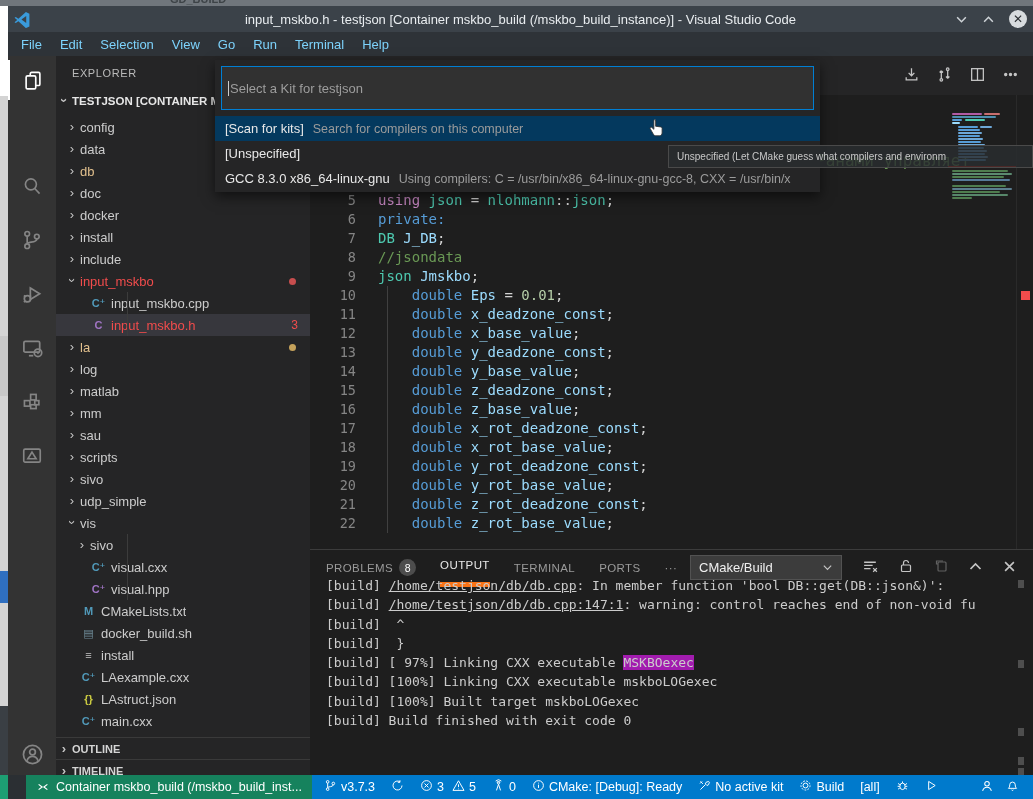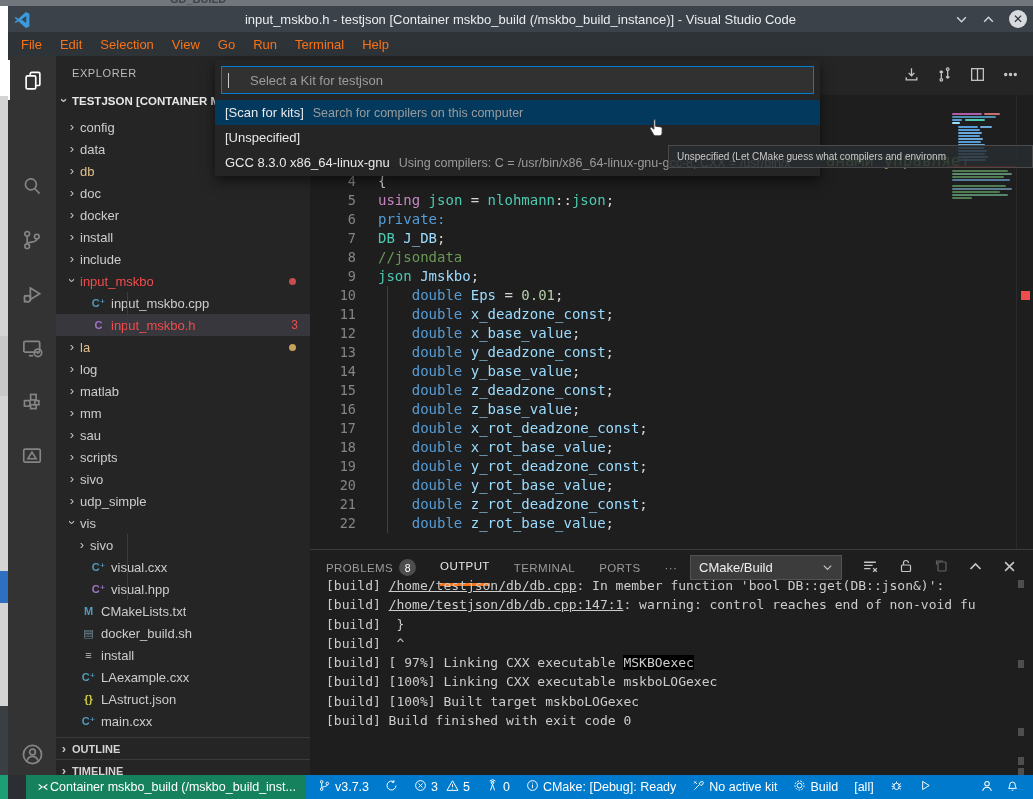--- a/index.html
+++ b/index.html
@@ -18,21 +18,21 @@
   
   #titlebar{left:8px;top:6px;width:1025px;height:26px;background:#3b4249;display:flex;align-items:center;}
   #titlebar .title{position:absolute;left:0;right:0;text-align:center;color:#e9edf0;font-size:13px;}
   #vscode-logo{margin-left:6px;z-index:2;}
   #win-controls{position:absolute;right:6px;top:0;height:26px;display:flex;align-items:center;gap:14px;z-index:2;}
   .winbtn{color:#cfd4d8;display:flex;align-items:center;}
   #close-btn{width:18px;height:18px;border-radius:50%;background:#d7dbde;color:#2a2e32;display:flex;align-items:center;justify-content:center;font-size:12px;font-weight:bold;}
 
   
   #menubar{left:8px;top:32px;width:1025px;height:24px;background:#2e3338;display:flex;align-items:center;padding-left:4px;box-sizing:border-box;}
-  .menu-item{padding:0 9px;color:#f97316;font-size:13px;}
+  .menu-item{padding:0 9px;color:#7dd3fc;font-size:13px;}
 
   
   #activitybar{left:8px;top:56px;width:48px;height:719px;background:#333333;}
   .act-icon{position:absolute;left:0;width:48px;height:40px;display:flex;align-items:center;justify-content:center;color:#858585;}
   .act-icon.active{color:#ffffff;border-left:2px solid #ffffff;box-sizing:border-box;}
   .act-icon svg{stroke:currentColor;fill:none;stroke-width:1.2;}
   .gear-glyph{width:17px;height:17px;border:2.5px dashed #858585;border-radius:50%;box-sizing:border-box;}
 
   
   #sidebar{left:56px;top:56px;width:254px;height:719px;background:#252526;overflow:hidden;}
@@ -64,43 +64,43 @@
   #minimap{position:absolute;left:638px;top:18px;width:68px;height:460px;}
   .mrow{position:absolute;height:2px;border-radius:1px;}
   #minimap-error-line{position:absolute;left:0;width:68px;height:2px;background:#e51400;}
   #overview-ruler{position:absolute;left:706px;top:0;width:17px;height:454px;border-left:1px solid #2a2a2a;}
   #ruler-error{position:absolute;left:4px;top:196px;width:9px;height:9px;background:#f14c4c;}
 
   
   #panel{left:310px;top:549px;width:723px;height:226px;background:#1e1e1e;border-top:1px solid #3c3c3c;}
   #panel-tabs{position:absolute;left:16px;top:0;height:35px;display:flex;align-items:center;gap:24px;}
   .ptab{font-size:11.5px;letter-spacing:.4px;color:#9a9a9a;display:flex;align-items:center;gap:6px;height:34px;}
-  .ptab.active{color:#e7e7e7;border-bottom:3px solid #f97316;}
+  .ptab.active{color:#e7e7e7;border-bottom:5px solid #f97316;}
   .pbadge{background:#4d4d4d;color:#ffffff;border-radius:9px;min-width:17px;height:17px;display:flex;align-items:center;justify-content:center;font-size:10.5px;letter-spacing:0;}
   #panel-dropdown{position:absolute;left:380px;top:5px;width:152px;height:25px;background:#3c3c3c;border:1px solid #525252;box-sizing:border-box;display:flex;align-items:center;justify-content:space-between;padding:0 8px;color:#f0f0f0;font-size:13px;}
   #panel-actions{position:absolute;right:16px;top:0;height:35px;display:flex;align-items:center;gap:19px;color:#c5c5c5;}
   #panel-actions svg{stroke:currentColor;fill:none;stroke-width:1.2;}
   .dim{opacity:.4;}
   #output{position:absolute;left:16px;top:26px;width:700px;font-size:13px;line-height:19.3px;color:#cccccc;}
   .oline{white-space:pre;}
   .olink{text-decoration:underline;}
-  .ohl{background:#000000;}
+  .ohl{background:#a21caf;}
   .pr-mark{position:absolute;left:708px;width:6px;height:8px;background:#4e4e4e;}
 
   
   #statusbar{left:8px;top:775px;width:1025px;height:24px;background:#007acc;display:flex;align-items:center;color:#ffffff;font-size:12.5px;}
   #corner-seg{width:18px;height:24px;background:#2b2f33;flex:none;}
-  #remote-item{height:24px;background:#16825d;display:flex;align-items:center;padding:0 10px;flex:none;max-width:268px;}
+  #remote-item{height:24px;background:#16825d;display:flex;align-items:center;padding:0 10px;gap:6px;flex:none;max-width:268px;}
   .sitem{display:flex;align-items:center;gap:4px;padding:0 6px;height:24px;}
   .sitem svg{stroke:#ffffff;fill:none;stroke-width:1.2;}
   #status-right{margin-left:auto;display:flex;align-items:center;padding-right:8px;}
 
   
   #quickpick{left:215px;top:60px;width:605px;background:#252526;box-shadow:0 5px 12px rgba(0,0,0,.55);z-index:30;padding-bottom:1px;}
-  #qp-input{margin:6px;height:26px;background:#313131;border:1px solid #007fd4;display:flex;align-items:center;padding:0 6px;color:#9d9d9d;font-size:13px;gap:20px;}
+  #qp-input{margin:6px;height:26px;background:#313131;border:1px solid #007fd4;display:flex;align-items:center;padding:8px 6px;color:#9d9d9d;font-size:13px;}
   .caret{display:inline-block;width:1px;height:15px;background:#cccccc;margin-right:1px;}
   .qp-row{height:25px;display:flex;align-items:center;padding:0 10px;font-size:13px;white-space:nowrap;overflow:hidden;}
   .qp-row.sel{background:#04395e;}
   .qp-label{color:#e8e8e8;flex:none;}
   .qp-desc{color:#9b9b9b;margin-left:9px;font-size:12.5px;}
 
   
   #tooltip{left:668px;top:145px;width:365px;height:23px;background:rgba(42,45,48,.82);border:1px solid #4a4a4a;box-sizing:border-box;display:flex;align-items:center;padding:0 8px;color:#c8c8c8;font-size:10px;z-index:40;}
   #cursor{left:646px;top:118px;z-index:50;}
 </style>
@@ -473,22 +473,22 @@
       <span><svg width="15" height="15" viewBox="0 0 12 12">
             <polyline points="2,8 6,4 10,8" fill="none" stroke="currentColor" stroke-width="1.4"></polyline>
           </svg></span>
       <span><svg width="15" height="15" viewBox="0 0 12 12">
             <path d="M2.5 2.5l7 7M9.5 2.5l-7 7" stroke="currentColor" stroke-width="1.3"></path>
           </svg></span>
     </div>
     <div id="output" class="mono">
         <div class="oline"><span>[build] </span><span class="olink">/home/testjson/db/db.cpp</span><span>: In member function 'bool DB::get(DB::json&amp;)':</span></div>
         <div class="oline"><span>[build] </span><span class="olink">/home/testjson/db/db.cpp:147:1</span><span>: warning: control reaches end of non-void fu</span></div>
+        <div class="oline"><span>[build]  ^</span></div>
         <div class="oline"><span>[build]  }</span></div>
-        <div class="oline"><span>[build]  ^</span></div>
         <div class="oline"><span>[build] [ 97%] Linking CXX executable </span><span class="ohl">MSKBOexec</span></div>
         <div class="oline"><span>[build] [100%] Linking CXX executable mskboLOGexec</span></div>
         <div class="oline"><span>[build] [100%] Built target mskboLOGexec</span></div>
         <div class="oline"><span>[build] Build finished with exit code 0</span></div>
       </div>
     <div class="pr-mark" style="top:30px"></div>
     <div class="pr-mark" style="top:110px"></div>
     <div class="pr-mark" style="top:178px"></div>
     <div class="pr-mark" style="top:207px"></div>
     <div class="pr-mark" style="top:218px"></div>

